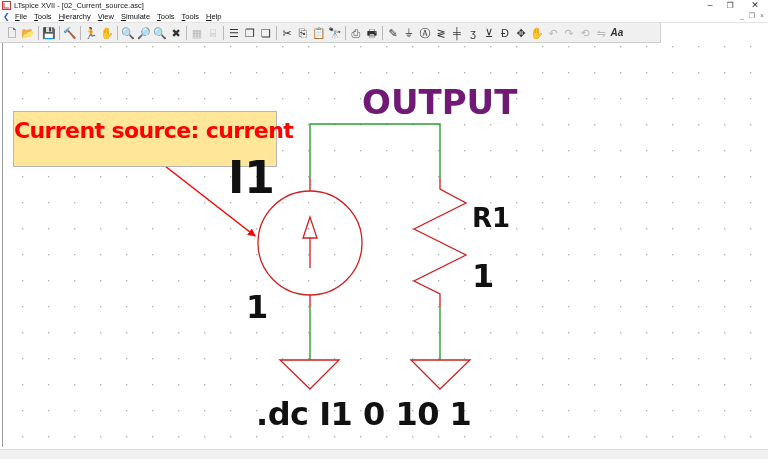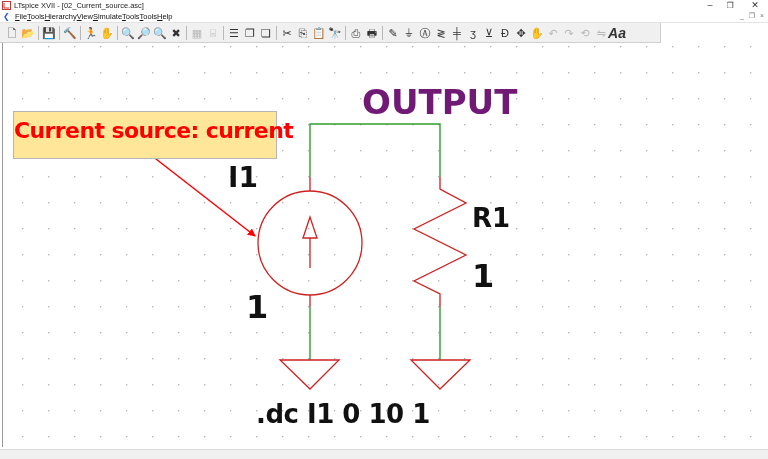--- a/index.html
+++ b/index.html
@@ -6,38 +6,38 @@
   html, body { width: 768px; height: 459px; overflow: hidden; background: #ffffff; }
   body { position: relative; font-family: "Liberation Sans", "DejaVu Sans", sans-serif; }
 
   .titlebar { position: absolute; left: 0; top: 0; width: 700px; height: 11px; background: #ffffff; font-size: 8px; color: #222; }
   .titlebar .app-icon { position: absolute; left: 2px; top: 1px; width: 9px; height: 9px; }
   .titlebar .title { position: absolute; left: 14px; top: 0px; line-height: 11px; font-size: 7.5px; }
   .titlebar .winctl { position: absolute; top: 0; width: 20px; height: 11px; font-size: 9px; line-height: 11px; text-align: center; color: #333; cursor: pointer; }
 
   .menubar { position: absolute; left: 0; top: 11px; width: 768px; height: 11px; background: #ffffff; font-size: 7.5px; color: #111; }
   .menubar .doc-icon { position: absolute; left: 3px; top: 1px; font-size: 8px; color: #2b5fd9; line-height: 9px; }
-  .menubar .menu-items { position: absolute; left: 15px; top: 0; display: flex; line-height: 11px; }
+  .menubar .menu-items { position: absolute; left: 15px; top: 0; display: flex; gap: 7px; line-height: 11px; }
   .menubar .menu-item { cursor: pointer; }
   .menubar .menu-item::first-letter { text-decoration: underline; }
   .menubar .mdi-ctl { position: absolute; top: 1px; width: 8px; height: 8px; font-size: 7px; line-height: 8px; color: #777; text-align: center; }
 
   .toolbar { position: absolute; left: 0; top: 22px; width: 768px; height: 21px; background: #f0f0f0; border-bottom: 1px solid #cfcfcf; border-top: 1px solid #e3e3e3; }
   .toolbar .tb-inner { position: absolute; left: 4px; top: 2px; height: 16px; display: flex; align-items: center; }
   .tb-btn { width: 16px; height: 16px; display: flex; align-items: center; justify-content: center; font-size: 11px; line-height: 16px; color: #333; cursor: pointer; }
   .tb-btn.disabled { color: #b9b9b9; }
   .tb-sep { width: 1px; height: 14px; background: #b8b8b8; margin: 0 2px; }
   .tb-rest { position: absolute; left: 660px; top: 0; width: 108px; height: 20px; background: #ffffff; border-left: 1px solid #d0d0d0; }
 
   .canvas { position: absolute; left: 2px; top: 43px; width: 764px; height: 404px; background: #ffffff; border-left: 1px solid #9a9a9a; overflow: hidden; }
   .canvas svg { position: absolute; left: -2px; top: -43px; }
 
   .statusbar { position: absolute; left: 0; top: 449px; width: 768px; height: 10px; background: #f0f0f0; border-top: 1px solid #dcdcdc; }
 
-  .callout { position: absolute; left: 13px; top: 111px; width: 264px; height: 48px; background: #ffe699; border: 1.5px solid #b5b5b5; color: #ff0000; font-size: 22px; font-weight: bold; line-height: 37px; text-align: center; white-space: nowrap; font-family: "DejaVu Sans", sans-serif; letter-spacing: -0.6px; }
+  .callout { position: absolute; left: 13px; top: 111px; width: 264px; height: 56px; background: #ffe699; border: 1.5px solid #b5b5b5; color: #ff0000; font-size: 22px; font-weight: bold; line-height: 37px; text-align: center; white-space: nowrap; font-family: "DejaVu Sans", sans-serif; letter-spacing: -0.6px; }
 
   .lbl { position: absolute; font-family: "DejaVu Sans", sans-serif; font-weight: bold; color: #111; white-space: nowrap; }
   .net-label { position: absolute; left: 362px; top: 80px; font-family: "DejaVu Sans", sans-serif; font-weight: bold; color: #701a75; font-size: 34px; letter-spacing: 0px; line-height: 44px; }
 </style>
 </head>
 <body>
 
 <div class="titlebar">
   <svg class="app-icon" viewBox="0 0 9 9">
     <rect x="0.5" y="0.5" width="8" height="8" fill="#fff" stroke="#c33" stroke-width="1"></rect>
@@ -176,21 +176,21 @@
       <span class="tb-btn disabled">
         <span>↷</span>
       </span>
       <span class="tb-btn disabled">
         <span>⟲</span>
       </span>
       <span class="tb-btn disabled">
         <span>⇋</span>
       </span>
       <span class="tb-btn">
-        <span style="font-size: 14px; font-weight: bold; font-style: italic;">Aa</span>
+        <span style="font-size: 10px; font-weight: bold; font-style: italic;">Aa</span>
       </span>
       <span class="tb-btn">
         <span style="font-size: 9px; font-weight: bold; font-style: normal; margin-top: 38px;">.op</span>
       </span>
     </div>
   <div class="tb-rest"></div>
 </div>
 
 <div class="canvas">
   <svg width="768" height="459" viewBox="0 0 768 459">
@@ -230,20 +230,20 @@
     </g>
 
     <line x1="146" y1="152" x2="254" y2="236" stroke="#ff0000" stroke-width="1.5" marker-end="url(#arrowhead)"></line>
   </svg>
 </div>
 
 <div class="callout">Current source: current</div>
 
 <div class="net-label">OUTPUT</div>
 
-<div class="lbl" style="left:228px;top:158px;font-size:28px;line-height:40px;">I1</div>
+<div class="lbl" style="left:228px;top:158px;font-size:44px;line-height:40px;">I1</div>
 <div class="lbl" style="left:246px;top:287px;font-size:32px;line-height:40px;">1</div>
 <div class="lbl" style="left:472px;top:198px;font-size:26px;line-height:40px;">R1</div>
 <div class="lbl" style="left:472px;top:256px;font-size:32px;line-height:40px;">1</div>
 
-<div class="lbl" style="left:256px;top:394px;font-size:26px;line-height:40px;letter-spacing:-0.5px;">.dc I1 0 10 1</div>
+<div class="lbl" style="left:256px;top:394px;font-size:32px;line-height:40px;letter-spacing:-0.5px;">.dc I1 0 10 1</div>
 
 <div class="statusbar"></div>
 
 </body></html>

